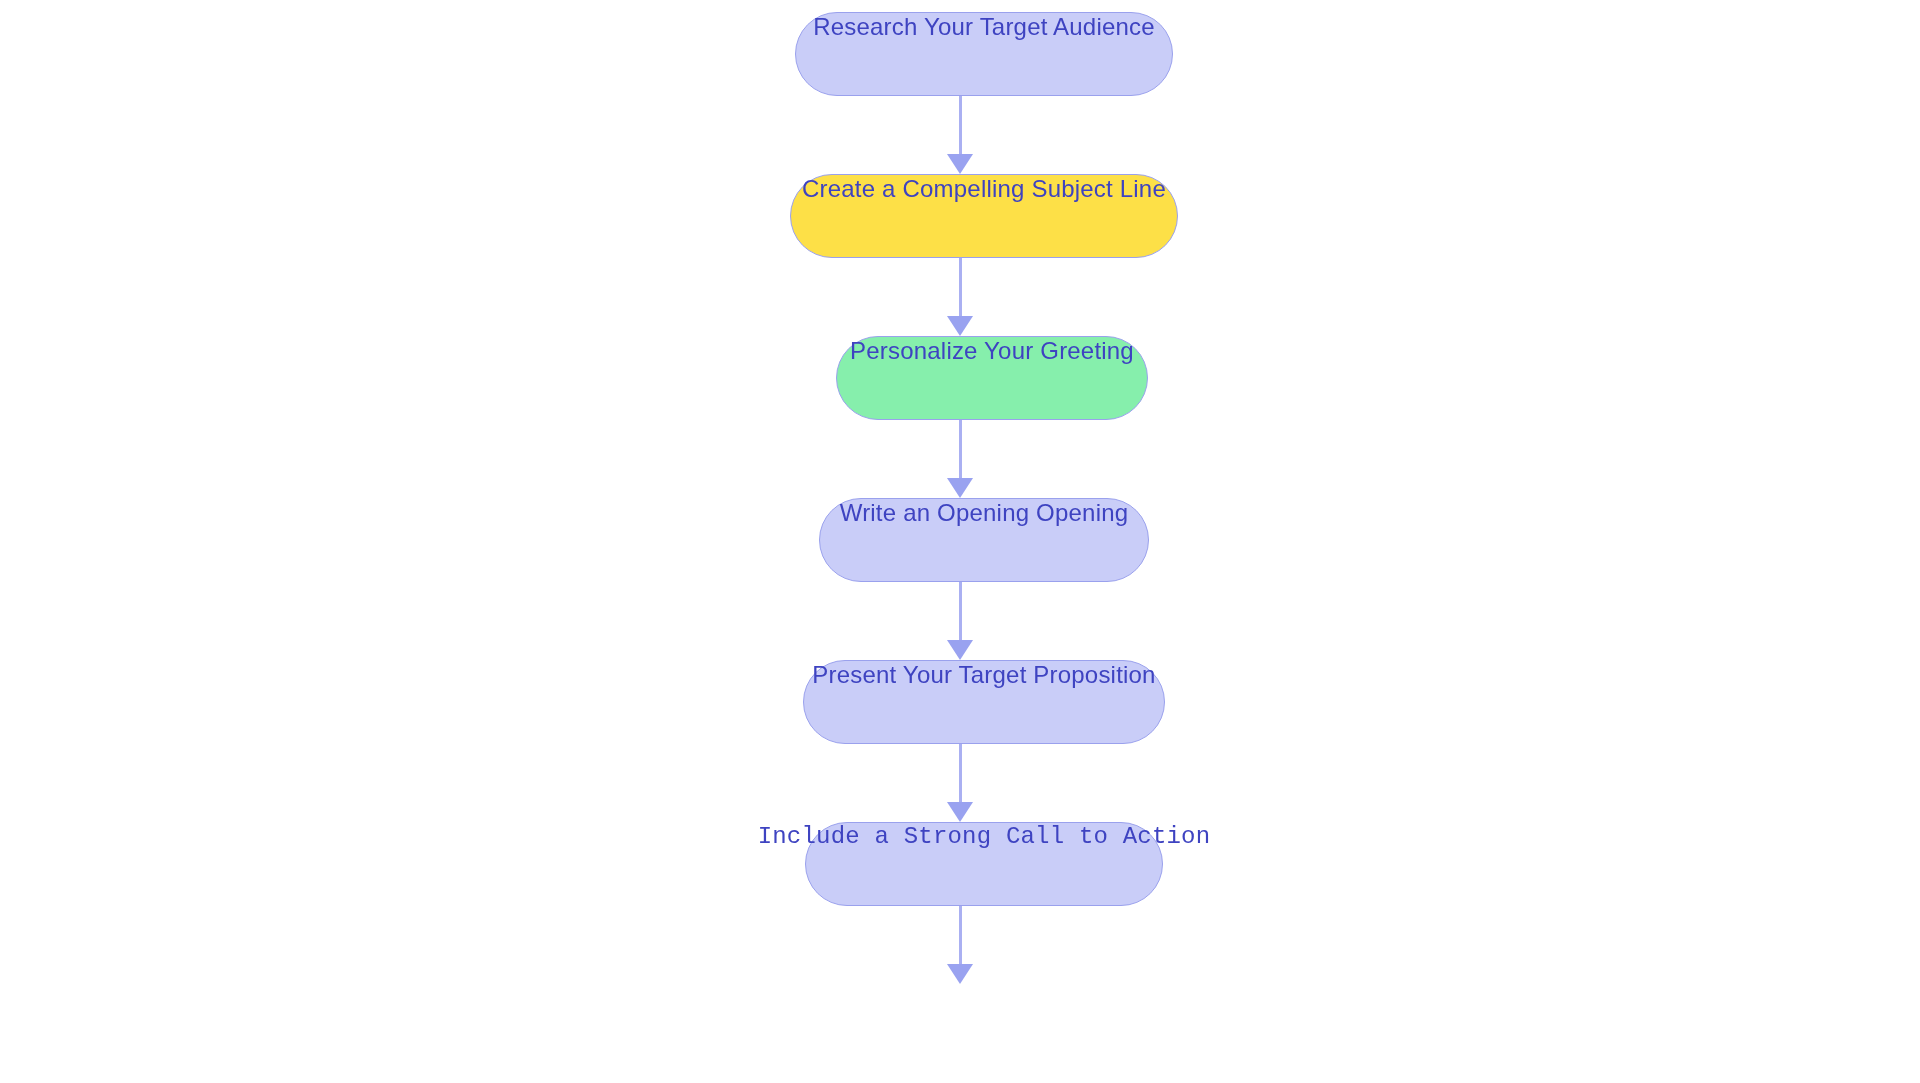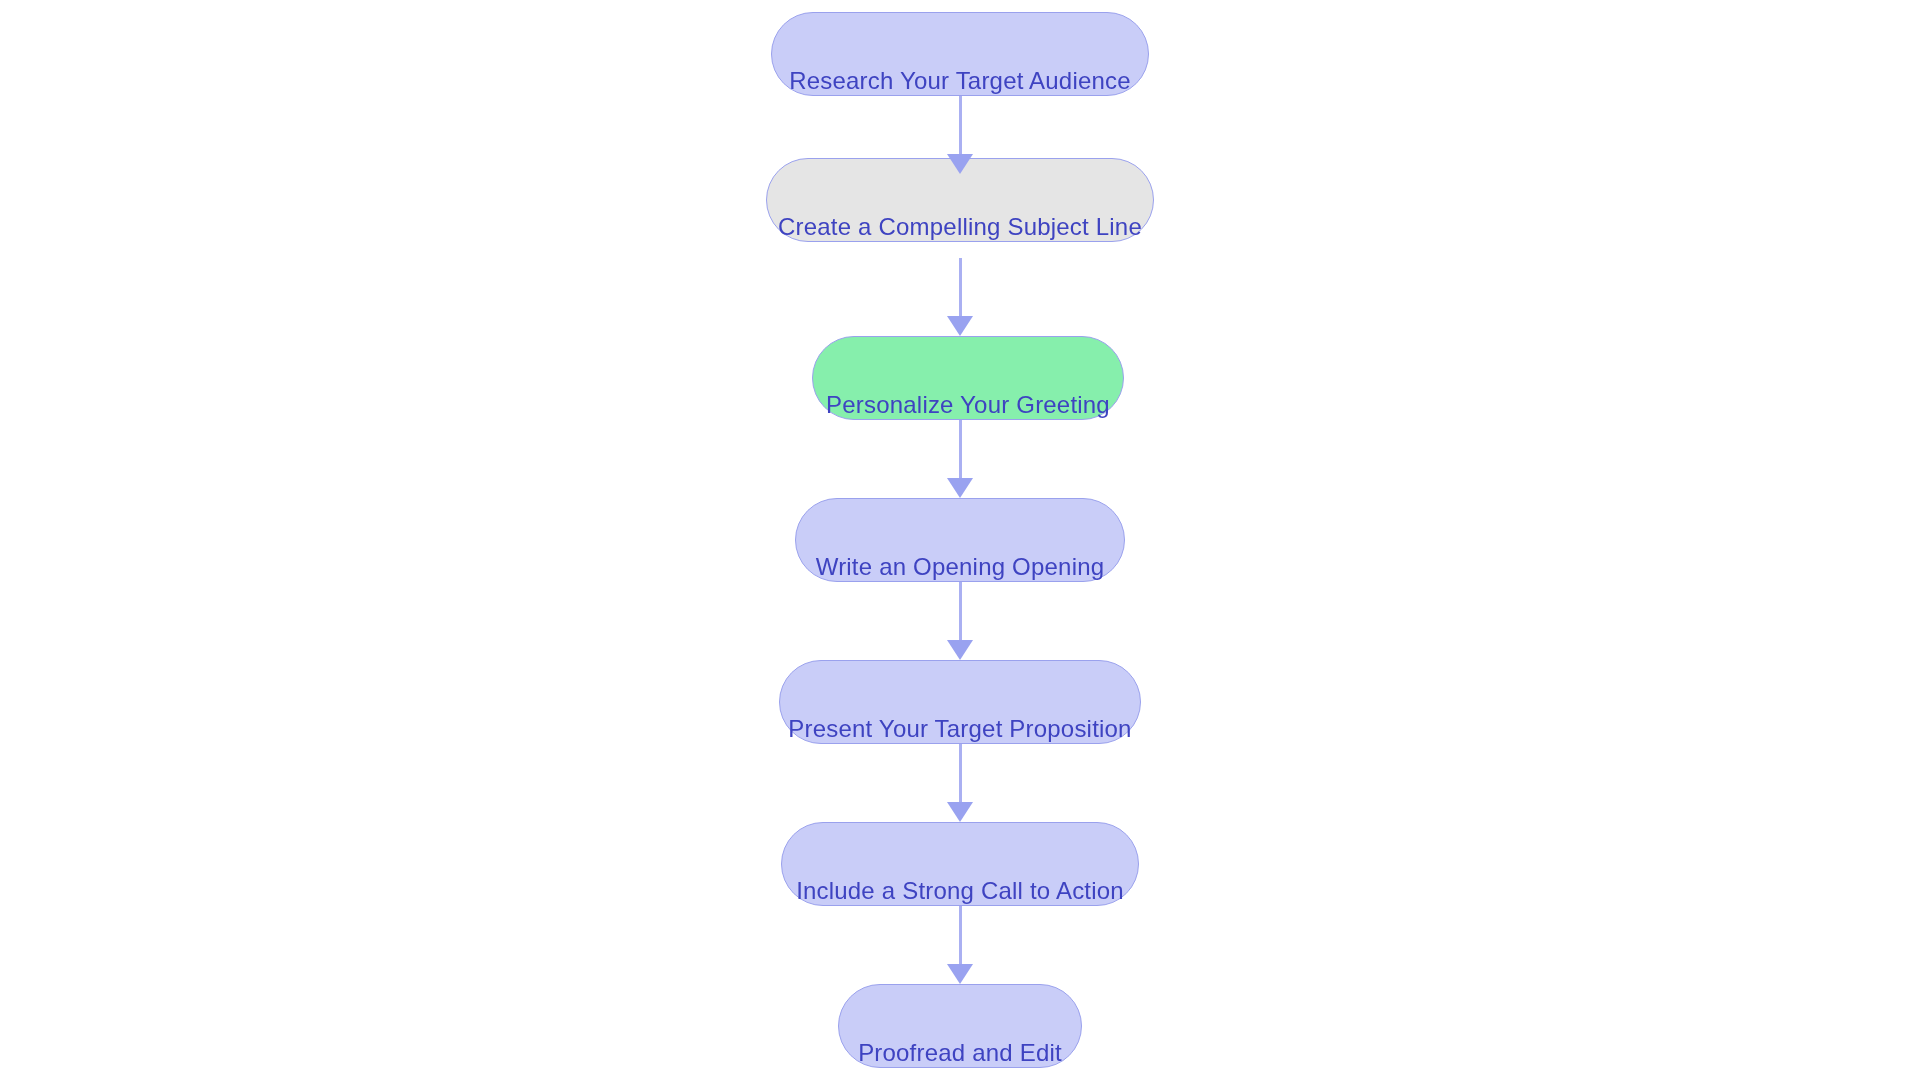--- a/index.html
+++ b/index.html
@@ -15,26 +15,27 @@
     background: #ffffff;
     overflow: hidden;
   }
   .flow-node {
     position: absolute;
     height: 84px;
     border-radius: 42px;
     border: 1.5px solid;
     box-sizing: border-box;
     display: flex;
-    align-items: flex-end;
+    align-items: flex-start;
     justify-content: center;
     font-size: 24px;
     letter-spacing: 0.2px;
     white-space: nowrap;
     font-weight: 400;
+    margin-left: 24px;
   }
   .arrow-line {
     position: absolute;
     width: 3px;
   }
   .arrow-head {
     position: absolute;
     width: 0;
     height: 0;
     border-left: 13px solid transparent;
@@ -43,37 +44,34 @@
     border-top-style: solid;
   }
 </style>
 </head>
 <body>
 
 <div class="canvas">
     <div class="flow-node" style="left: 771px; top: 12px; width: 378px; background: rgb(201, 205, 248); border-color: rgb(154, 161, 237); color: rgb(62, 67, 193);">
       <span>Research Your Target Audience</span>
     </div>
-    <div class="flow-node" style="left: 766px; top: 158px; width: 388px; background: #e5e5e5; border-color: rgb(154, 161, 237); color: rgb(62, 67, 193);">
+    <div class="flow-node" style="left: 766px; top: 174px; width: 388px; background: #fde047; border-color: rgb(154, 161, 237); color: rgb(62, 67, 193);">
       <span>Create a Compelling Subject Line</span>
     </div>
     <div class="flow-node" style="left: 812px; top: 336px; width: 312px; background: #86efac; border-color: rgb(154, 161, 237); color: rgb(62, 67, 193);">
       <span>Personalize Your Greeting</span>
     </div>
     <div class="flow-node" style="left: 795px; top: 498px; width: 330px; background: rgb(201, 205, 248); border-color: rgb(154, 161, 237); color: rgb(62, 67, 193);">
       <span>Write an Opening Opening</span>
     </div>
     <div class="flow-node" style="left: 779px; top: 660px; width: 362px; background: rgb(201, 205, 248); border-color: rgb(154, 161, 237); color: rgb(62, 67, 193);">
       <span>Present Your Target Proposition</span>
     </div>
-    <div class="flow-node" style="left: 781px; top: 822px; width: 358px; background: rgb(201, 205, 248); border-color: rgb(154, 161, 237); color: rgb(62, 67, 193);">
+    <div class="flow-node" style="left: 781px; top: 822px; width: 358px; background: rgb(201, 205, 248); border-color: rgb(154, 161, 237); color: rgb(62, 67, 193); font-family: Liberation Mono, monospace;">
       <span>Include a Strong Call to Action</span>
-    </div>
-    <div class="flow-node" style="left: 838px; top: 984px; width: 244px; background: rgb(201, 205, 248); border-color: rgb(154, 161, 237); color: rgb(62, 67, 193);">
-      <span>Proofread and Edit</span>
     </div>
     <div class="arrow-line" style="left: 958.5px; top: 96px; height: 60px; background: rgb(170, 176, 242);"></div>
     <div class="arrow-head" style="left: 947px; top: 154px; border-top-color: rgb(153, 162, 240);"></div>
     <div class="arrow-line" style="left: 958.5px; top: 258px; height: 60px; background: rgb(170, 176, 242);"></div>
     <div class="arrow-head" style="left: 947px; top: 316px; border-top-color: rgb(153, 162, 240);"></div>
     <div class="arrow-line" style="left: 958.5px; top: 420px; height: 60px; background: rgb(170, 176, 242);"></div>
     <div class="arrow-head" style="left: 947px; top: 478px; border-top-color: rgb(153, 162, 240);"></div>
     <div class="arrow-line" style="left: 958.5px; top: 582px; height: 60px; background: rgb(170, 176, 242);"></div>
     <div class="arrow-head" style="left: 947px; top: 640px; border-top-color: rgb(153, 162, 240);"></div>
     <div class="arrow-line" style="left: 958.5px; top: 744px; height: 60px; background: rgb(170, 176, 242);"></div>

